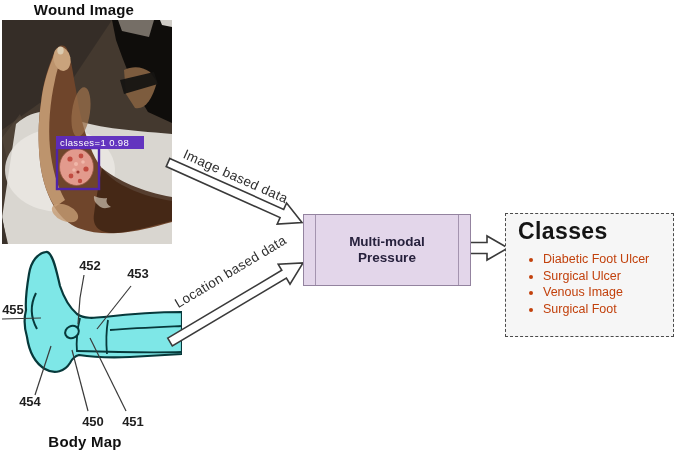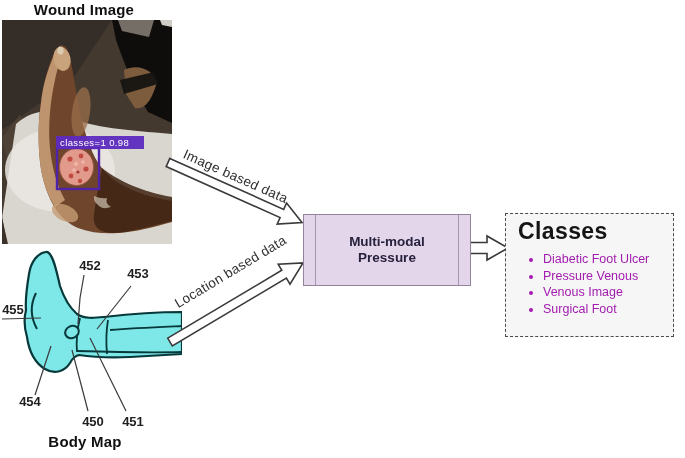--- a/index.html
+++ b/index.html
@@ -30,21 +30,21 @@
   .network-box .inner-line.left{left:11px;}
   .network-box .inner-line.right{right:11px;}
   .network-box .net-text{font-weight:bold;font-size:13.5px;line-height:16px;color:#27213d;text-align:center;}
   
   .classes-box{
     position:absolute;left:505px;top:177px;width:169px;height:124px;
     background:#f6f6f6;border:1.5px dashed #4b4b4b;box-sizing:border-box;margin-top:36px;
   }
   .classes-title{font-size:23px;font-weight:bold;color:#141414;margin:4px 0 0 12px;letter-spacing:.4px;}
   .classes-list{margin:7px 0 0 0;padding-left:37px;list-style-type:disc;}
-  .classes-list li{font-size:12.5px;line-height:15.5px;color:#a21caf;margin:0 0 1px 0;}
+  .classes-list li{font-size:12.5px;line-height:15.5px;color:#c2410c;margin:0 0 1px 0;}
   svg text{font-family:"Liberation Sans", sans-serif;}
   .bm-num{font-size:13px;font-weight:600;fill:#1f1f1f;}
 </style>
 </head>
 <body>
 
 <div class="canvas">
 
   <div id="wound-title" class="panel-title">Wound Image</div>
 
@@ -145,19 +145,19 @@
     <div class="inner-line left"></div>
     <div class="inner-line right"></div>
     <div class="net-text">Multi-modal</div>
     <div class="net-text">Pressure</div>
   </div>
 
   <div class="classes-box">
     <div class="classes-title">Classes</div>
     <ul class="classes-list">
       <li>Diabetic Foot Ulcer</li>
-      <li>Pressure Venous</li>
+      <li>Surgical Ulcer</li>
       <li>Venous Image</li>
       <li>Surgical Foot</li>
     </ul>
   </div>
 
 </div>
 
 </body></html>

